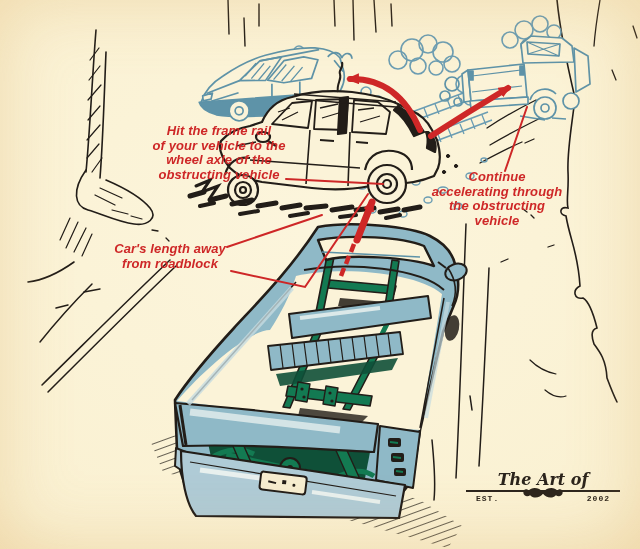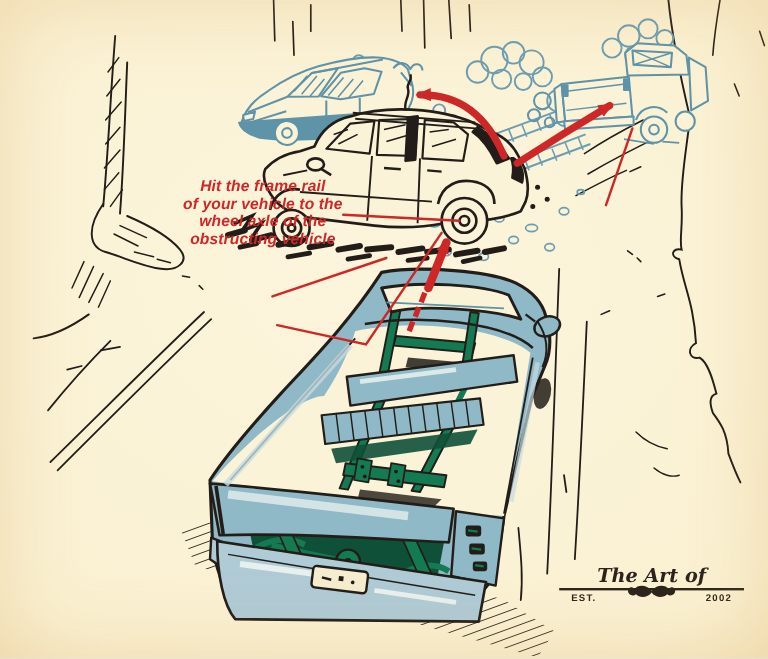--- a/index.html
+++ b/index.html
@@ -8,31 +8,31 @@
     background:radial-gradient(130% 115% at 48% 42%, #FCF5DC 0%, #FAF1D2 55%, #F3E1B8 86%, #EDD2A2 100%);
     font-family:"Liberation Sans",sans-serif;
   }
   .stage::after{
     content:"";position:absolute;inset:0;pointer-events:none;
     box-shadow:inset 0 0 70px rgba(216,162,84,.30);
   }
   svg.art{position:absolute;left:0;top:0;}
   .note{
     position:absolute;color:#CE2727;text-align:center;white-space:pre-line;
-    font-style:italic;font-weight:700;font-size:13px;line-height:1.12;letter-spacing:.1px;margin-top:24px;
+    font-style:italic;font-weight:700;font-size:13px;line-height:1.12;letter-spacing:.1px;
   }
   .note-hit{left:148px;top:124px;width:142px;}
   .note-length{left:108px;top:242px;width:124px;}
   .note-continue{left:427px;top:170px;width:140px;}
   .logo{position:absolute;left:466px;top:472px;width:154px;text-align:center;color:#2B241C;}
   .logo .script{font-family:"DejaVu Serif",serif;font-style:italic;font-weight:700;font-size:16px;line-height:1;}
   .logo .name{font-family:"DejaVu Serif",serif;font-weight:700;font-size:20px;line-height:1.05;letter-spacing:1.5px;}
   .logo .rule{height:2px;background:#2B241C;margin-top:2px;}
   .logo .row{display:flex;align-items:flex-start;justify-content:space-between;padding:0 10px;margin-top:1px;}
-  .logo .small{font-family:Liberation Sans, sans-serif;font-weight:700;font-size:8px;letter-spacing:1px;line-height:1;margin-top:2px;}
+  .logo .small{font-family:Liberation Mono, monospace;font-weight:700;font-size:8px;letter-spacing:1px;line-height:1;margin-top:2px;}
   .logo .stache{margin-top:-7px;}
 </style>
 </head>
 <body>
 
 <div class="stage">
 
 <svg class="art" width="640" height="549" viewBox="0 0 640 549">
   <defs>
     <pattern id="hatch" width="7" height="7" patternUnits="userSpaceOnUse" patternTransform="rotate(70)">
@@ -288,20 +288,26 @@
     <path d="M357,240 L372,202" stroke-width="7" marker-end="url(#arrowRed)"></path>
     <path d="M420,130 Q398,78 350,79" stroke-width="6" marker-end="url(#arrowRed)"></path>
     <path d="M431,136 Q468,112 508,88" stroke-width="6" marker-end="url(#arrowRed)"></path>
   </g>
 </svg>
 
 <div class="note note-hit">Hit the frame rail
 of your vehicle to the
 wheel axle of the
 obstructing vehicle</div>
+<div class="note note-length">Car's length away
+from roadblock</div>
+<div class="note note-continue">Continue
+accelerating through
+the obstructing
+vehicle</div>
 
 <div class="logo">
   <div class="script">The Art of</div>
   <div class="rule"></div>
   <div class="row">
     <span class="small">EST.</span>
     <span class="stache">
       <svg width="40" height="14" viewBox="0 0 56 16">
         <path d="M28,7 C23,0 12,-1 8,5 C5,1 0,3 0.5,8 C1,12 6,14 10,11 C14,16 24,15 28,9 C32,15 42,16 46,11 C50,14 55,12 55.5,8 C56,3 51,1 48,5 C44,-1 33,0 28,7 Z" fill="#2B241C"></path>
       </svg>

